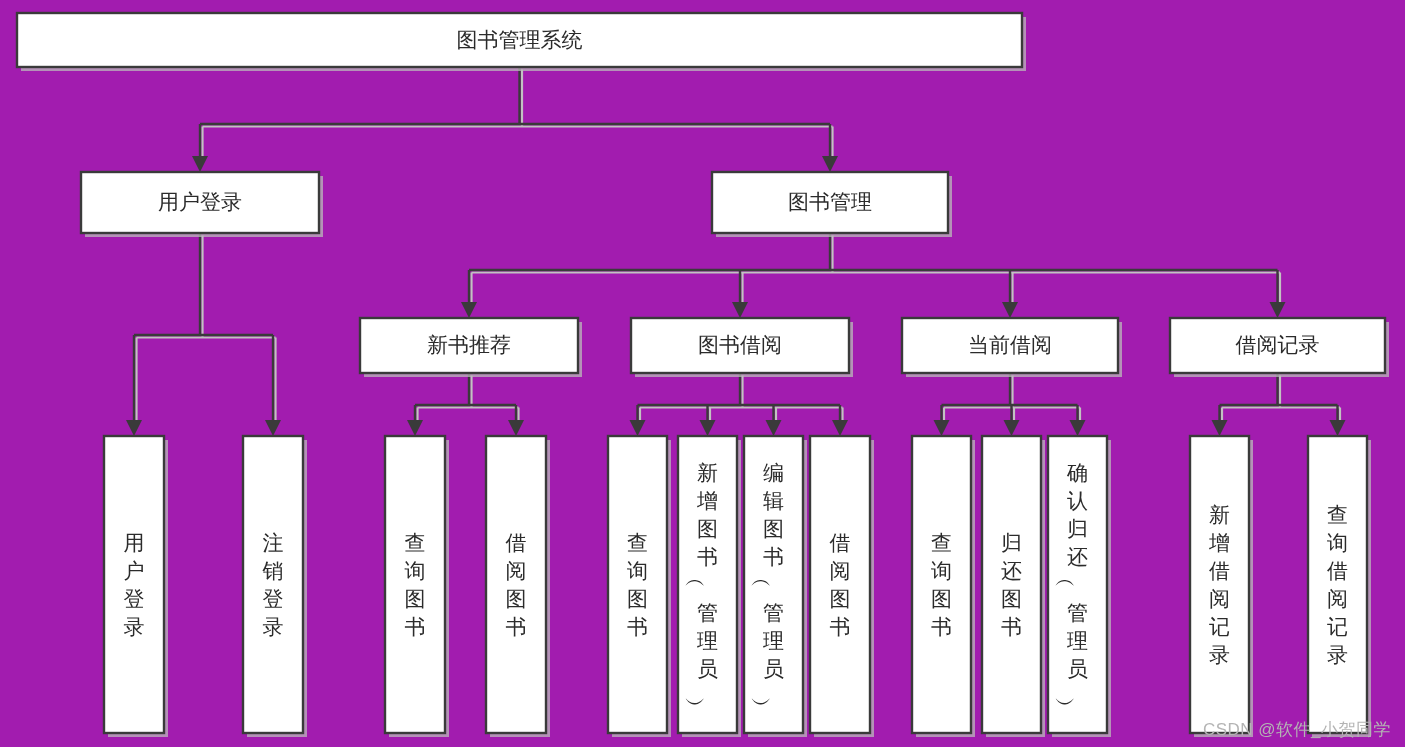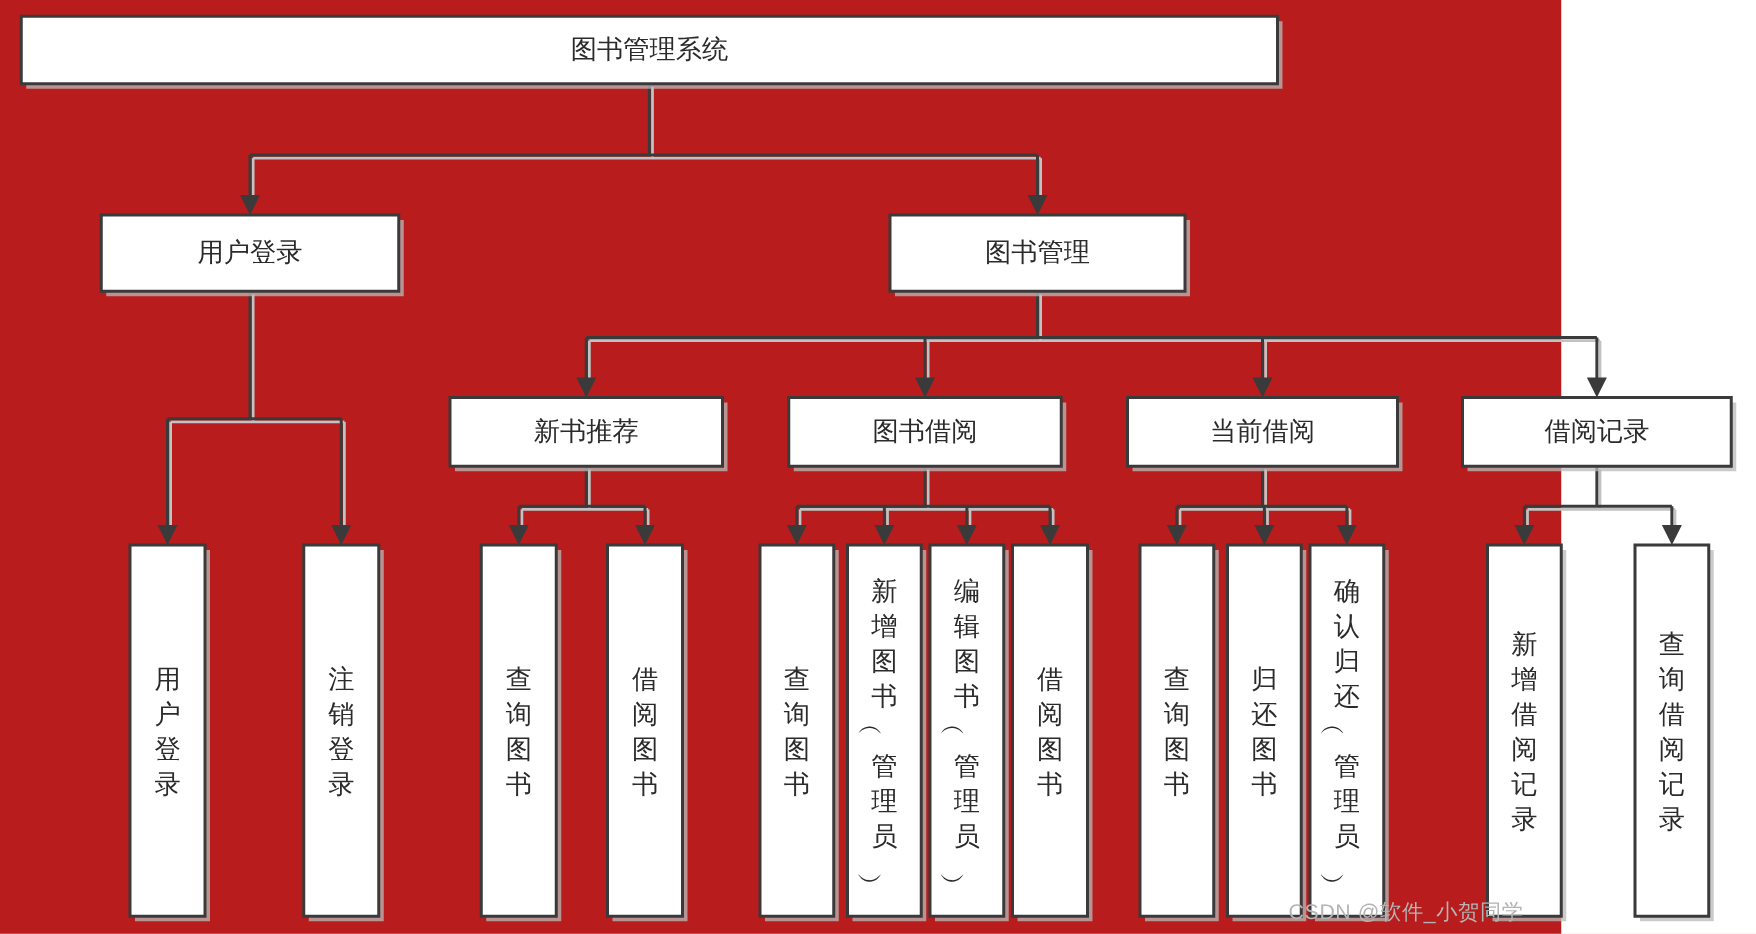--- a/index.html
+++ b/index.html
@@ -10,23 +10,23 @@
   }
   body {
     width: 1405px;
     height: 747px;
     font-family: "Liberation Sans", "DejaVu Sans", sans-serif;
     overflow: hidden;
     position: relative;
   }
   #diagram-root {
     position: relative;
-    width: 1249px;
+    width: 1405px;
     height: 747px;
-    background: #b91c1c;
+    background: #a21caf;
   }
   svg#flow-svg {
     position: absolute;
     left: 0;
     top: 0;
     width: 1405px;
     height: 747px;
     display: block;
   }
   .node-box {
@@ -62,21 +62,21 @@
     dominant-baseline: middle;
   }
   .node-label-v {
     font-family: "Liberation Sans", "DejaVu Sans", sans-serif;
     font-size: 21px;
     fill: #2b2b2b;
     text-anchor: middle;
   }
   .watermark {
     position: absolute;
-    right: 30px;
+    right: 14px;
     bottom: 6px;
     font-family: "Liberation Sans", "DejaVu Sans", sans-serif;
     font-size: 17px;
     color: #b4b4b4;
     letter-spacing: 0.5px;
     white-space: nowrap;
     user-select: none;
   }
 </style>
 </head>

